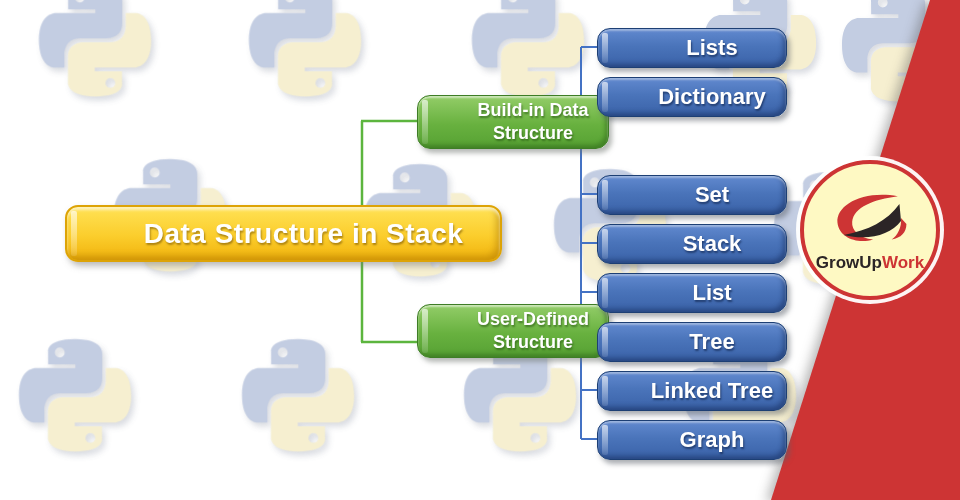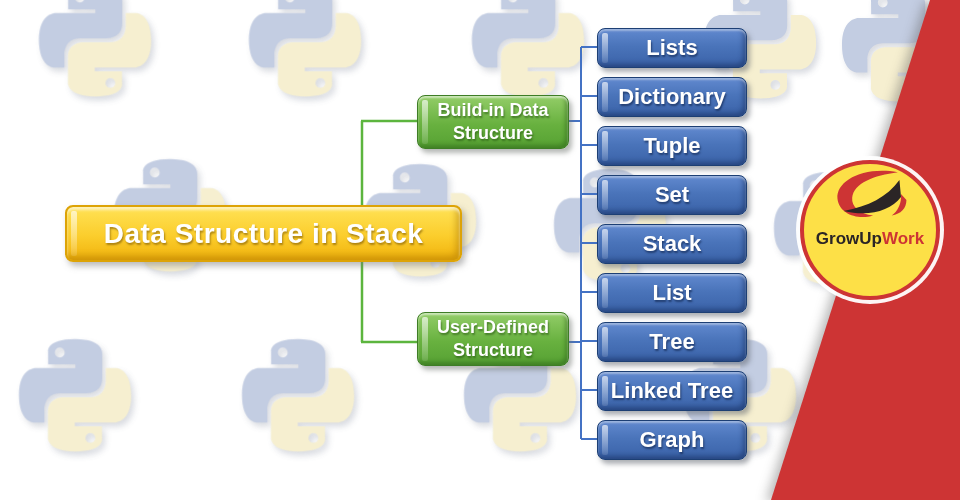--- a/index.html
+++ b/index.html
@@ -14,21 +14,21 @@
   .logo-grid{opacity:.82;filter:drop-shadow(3px 4px 3px rgba(120,130,150,.35));}
   
   .ribbon{fill:var(--brand-red);}
   .ribbon-wrap{filter:drop-shadow(-5px 2px 6px rgba(90,90,90,.45));}
   
   .c-green{stroke:var(--connector-green);stroke-width:2.5;fill:none;}
   .c-blue{stroke:var(--connector-blue);stroke-width:2;fill:none;}
   
   .node{
     position:absolute;display:flex;align-items:center;justify-content:center;
-    color:#fff;font-weight:700;text-align:center;border-radius:8px;
+    color:#fff;font-weight:700;text-align:center;border-radius:13px;padding-left:40px;
   }
   .node::before{ 
     content:"";position:absolute;left:4px;top:4px;bottom:4px;width:6px;border-radius:2px;
     background:linear-gradient(180deg,rgba(255,255,255,.65),rgba(255,255,255,.12));
   }
   .title-box{
     left:65px;top:205px;width:393px;height:53px;font-size:28px;letter-spacing:.5px;
     background:linear-gradient(180deg,#ffe255 0%,#fbcd2c 55%,#f0b20c 100%);
     border:2px solid #dda306;
     box-shadow:3px 4px 6px rgba(120,120,120,.5),
@@ -39,37 +39,37 @@
   .green-box{
     left:417px;width:150px;font-size:18px;line-height:1.3;flex-direction:column;
     background:linear-gradient(180deg,#93cd68 0%,#68b13f 55%,#56a133 100%);
     border:1px solid #3e7d26;
     box-shadow:3px 4px 5px rgba(110,115,110,.5),
                inset 0 2px 2px rgba(255,255,255,.55),
                inset -3px -3px 4px rgba(30,80,15,.4);
     text-shadow:1px 2px 2px rgba(35,80,15,.6);
   }
   .g1{top:95px;height:52px;}
-  .g2{top:312px;height:52px;}
+  .g2{top:304px;height:52px;}
   .blue-box{
     left:597px;width:148px;height:38px;font-size:22px;
     background:linear-gradient(180deg,#658cf 0%,#4a74ba 45%,#3a62a8 100%);
     background:linear-gradient(180deg,#6189cf 0%,#4a74ba 45%,#3a62a8 100%);
     border:1px solid #1d3f74;
     box-shadow:3px 4px 5px rgba(90,95,105,.5),
                inset 0 2px 2px rgba(255,255,255,.4),
                inset -3px -3px 5px rgba(15,35,80,.45);
     text-shadow:1px 2px 2px rgba(15,35,75,.65);
   }
   
   .badge{
     position:absolute;left:800px;top:160px;width:132px;height:132px;border-radius:50%;
-    background:#fde047;border:4px solid var(--brand-red);
+    background:#fef9c3;border:4px solid var(--brand-red);
     box-shadow:0 0 0 4px rgba(255,255,255,.95);
-    display:flex;flex-direction:column;align-items:center;
+    display:flex;flex-direction:column;align-items:center;justify-content:center;
   }
   .badge svg{display:block;margin-top:2px;}
   .brand-text{font-size:17px;font-weight:700;letter-spacing:0;margin-top:1px;white-space:nowrap;}
   .brand-text .b1{color:var(--brand-black);}
   .brand-text .b2{color:var(--brand-red);}
   .gm-red{fill:var(--brand-red);}
   .gm-black{fill:var(--brand-black);}
 </style>
 </head>
 <body>
@@ -138,23 +138,20 @@
     <span>User-Defined</span>
     <span>Structure</span>
   </div>
 
   <div class="node blue-box" style="top:28px">
       <span>Lists</span>
     </div>
   <div class="node blue-box" style="top:77px">
       <span>Dictionary</span>
     </div>
-  <div class="node blue-box" style="top:126px">
-      <span>Tuple</span>
-    </div>
   <div class="node blue-box" style="top:175px">
       <span>Set</span>
     </div>
 
   <div class="node blue-box" style="top:224px">
       <span>Stack</span>
     </div>
   <div class="node blue-box" style="top:273px">
       <span>List</span>
     </div>

